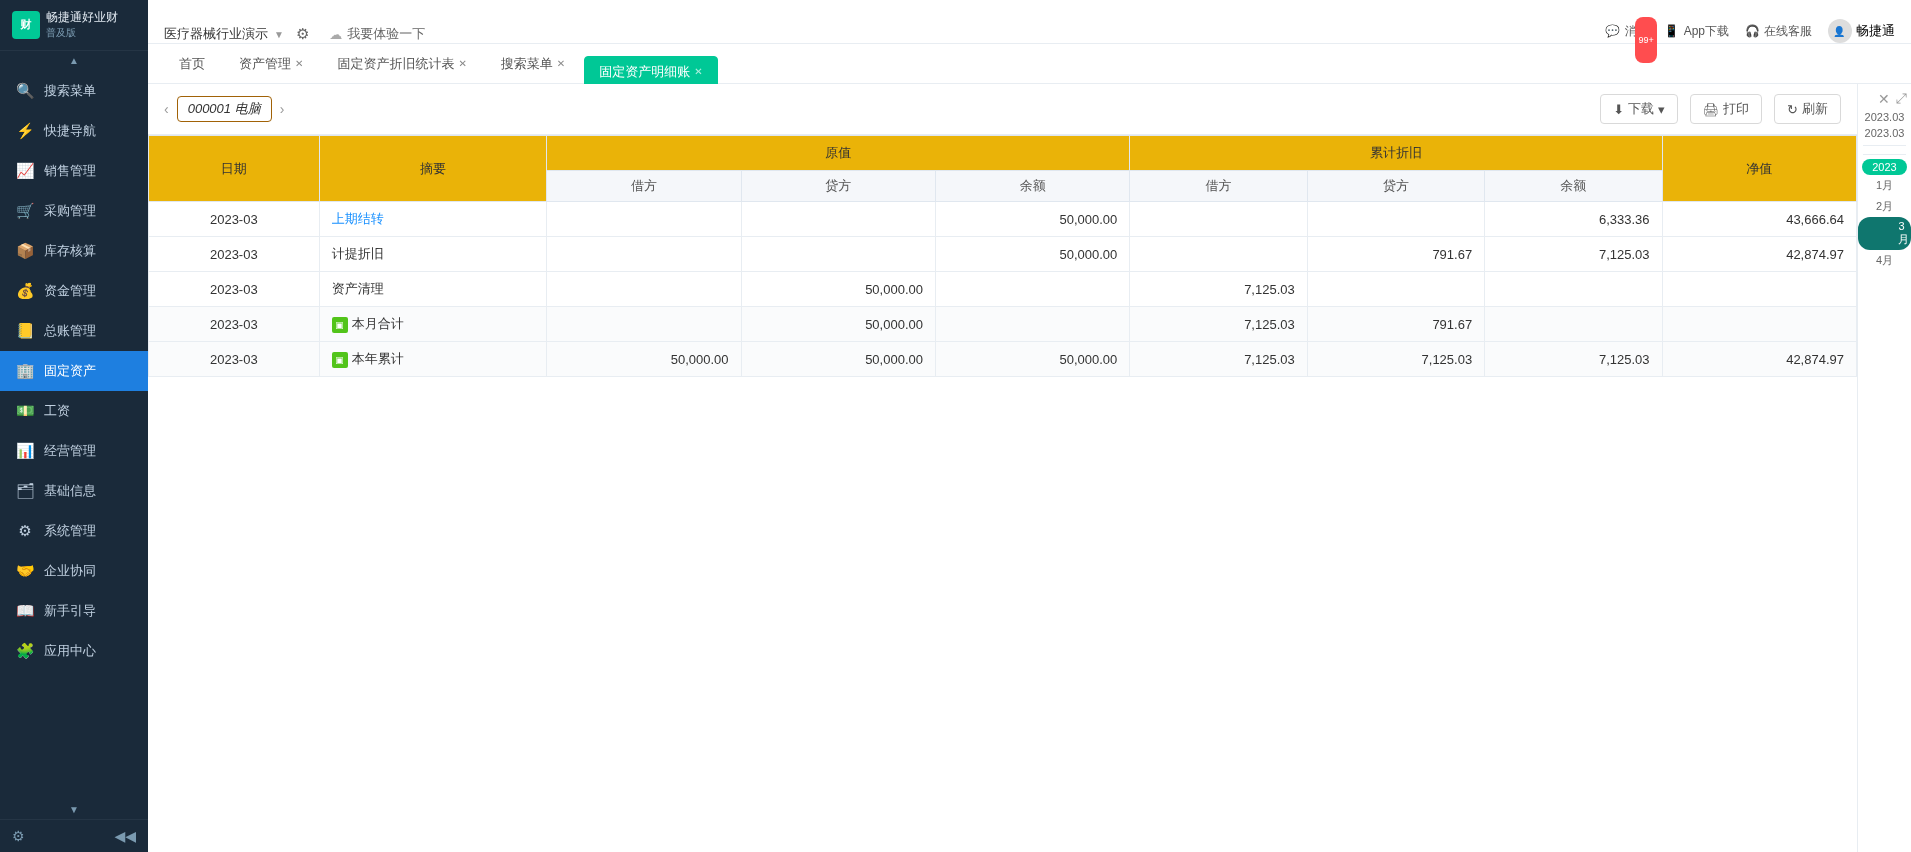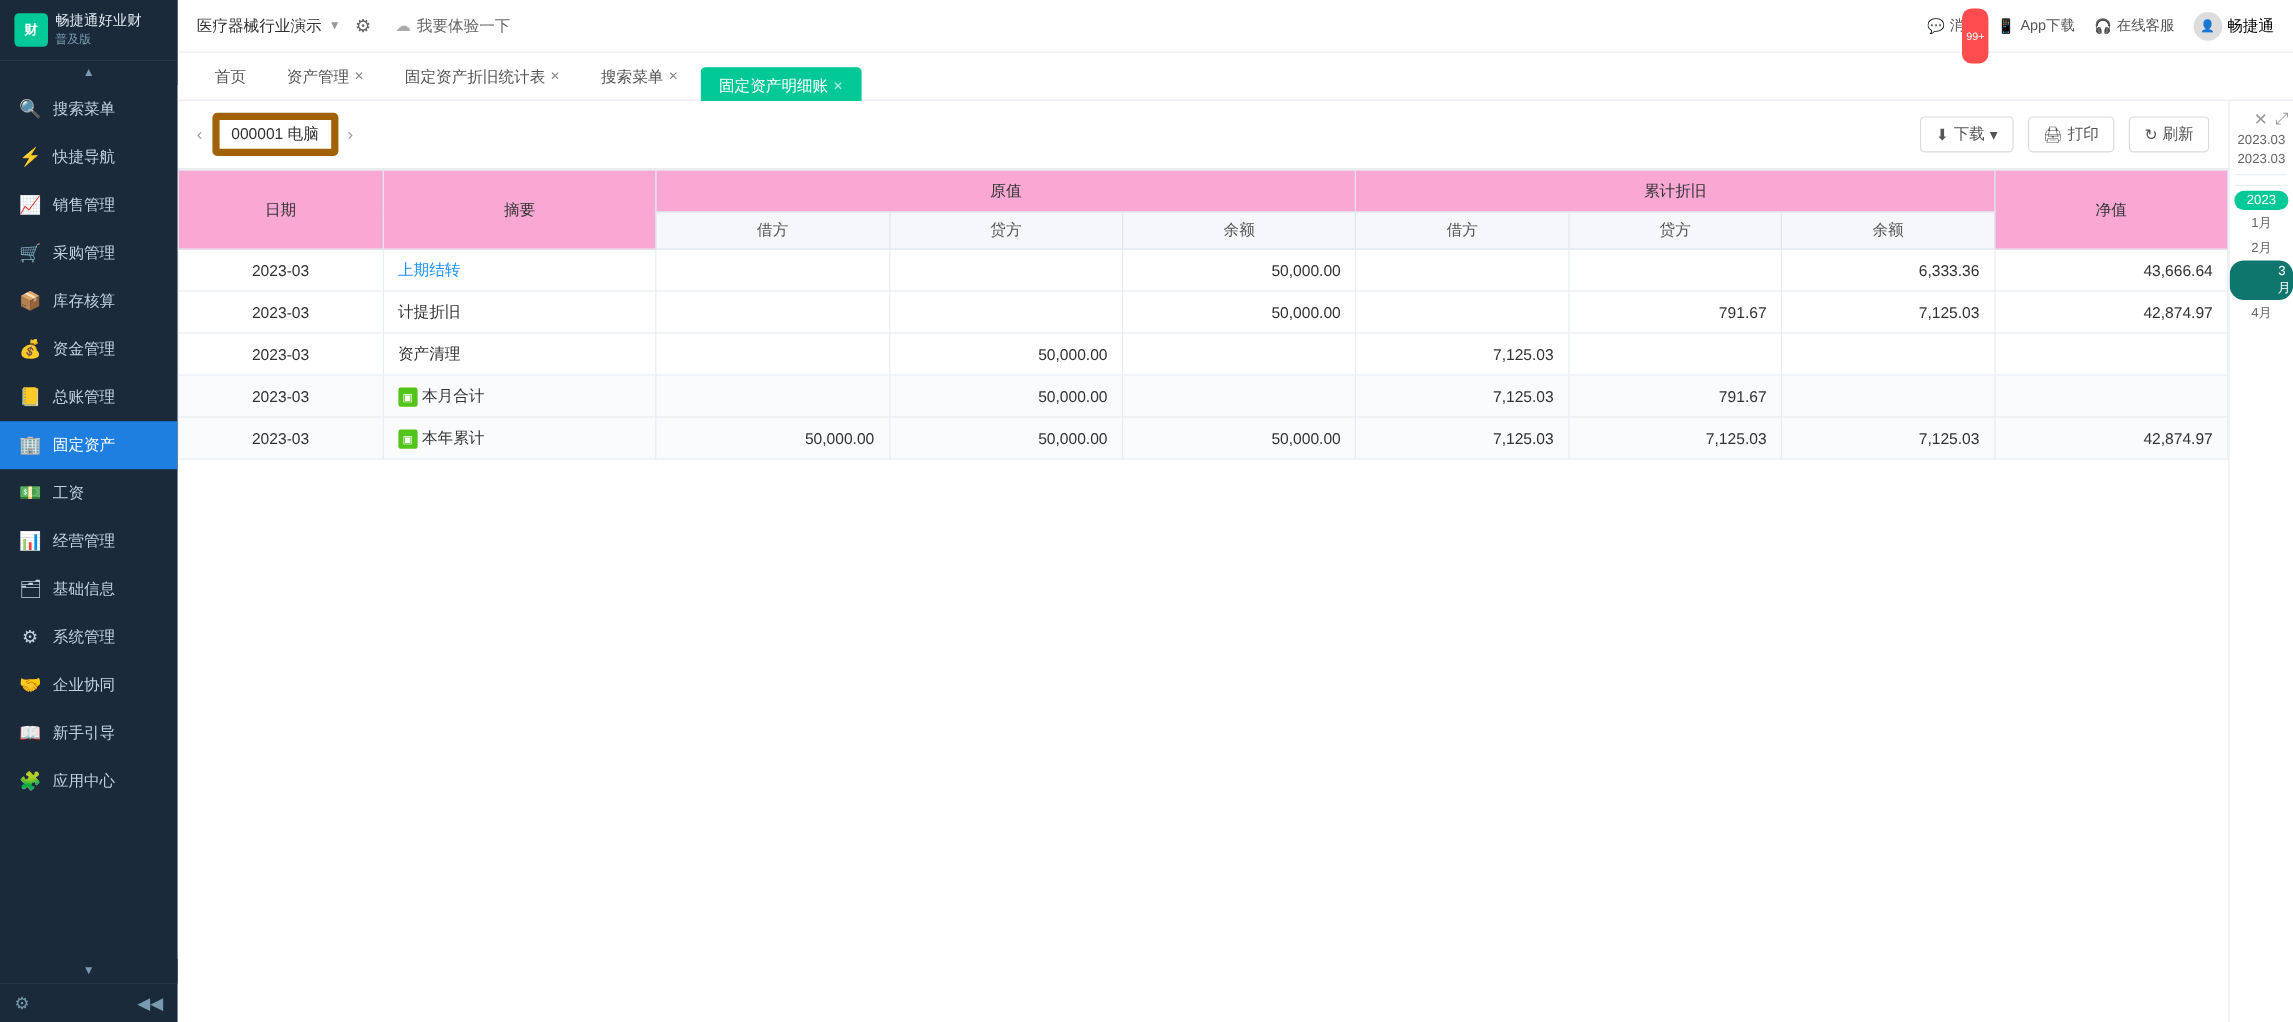--- a/index.html
+++ b/index.html
@@ -55,21 +55,21 @@
     .sidebar-bottom-icon { color: #7a9ab0; cursor: pointer; font-size: 14px; }
 
     
     .main { flex: 1; display: flex; flex-direction: column; overflow: hidden; }
 
     
     .topbar {
       height: 44px;
       background: white;
       display: flex;
-      align-items: center;
+      align-items: flex-end;
       padding: 0 16px;
       border-bottom: 1px solid #e8edf2;
       gap: 12px;
     }
     .topbar-company {
       display: flex; align-items: center; gap: 6px;
       font-size: 13px; color: #333; cursor: pointer;
     }
     .topbar-company-arrow { color: #999; font-size: 10px; }
     .topbar-settings { color: #666; cursor: pointer; font-size: 15px; }
@@ -127,37 +127,38 @@
     
     .content-toolbar {
       background: white;
       padding: 10px 16px;
       display: flex; align-items: center; justify-content: space-between;
       border-bottom: 1px solid #e8edf2;
     }
     .asset-nav { display: flex; align-items: center; gap: 8px; }
     .asset-nav-btn { color: #999; cursor: pointer; font-size: 14px; background: none; border: none; }
     .asset-code-box {
-      border: 6px solid #a16207; border-radius: 4px;
+      border: 1px solid #a16207; border-radius: 4px;
       padding: 3px 10px; font-size: 13px; color: #333;
       background: white;
+      font-style: italic;
     }
     .toolbar-right { display: flex; align-items: center; gap: 12px; }
     .toolbar-btn {
       display: flex; align-items: center; gap: 4px;
       padding: 5px 12px; border: 1px solid #d9d9d9;
       border-radius: 4px; background: white; font-size: 13px;
       color: #555; cursor: pointer;
     }
 
     
     .table-container { flex: 1; overflow: auto; padding: 0; background: white; margin: 0; }
     table { width: 100%; border-collapse: collapse; font-size: 13px; }
     .table-header-row th {
-      background: #f9a8d4;
+      background: #eab308;
       border: 1px solid #e0e7ef;
       padding: 8px 12px;
       text-align: center;
       font-weight: 500;
       color: #333;
     }
     .table-subheader th {
       background: #f5f7fa;
       border: 1px solid #e0e7ef;
       padding: 6px 12px;

